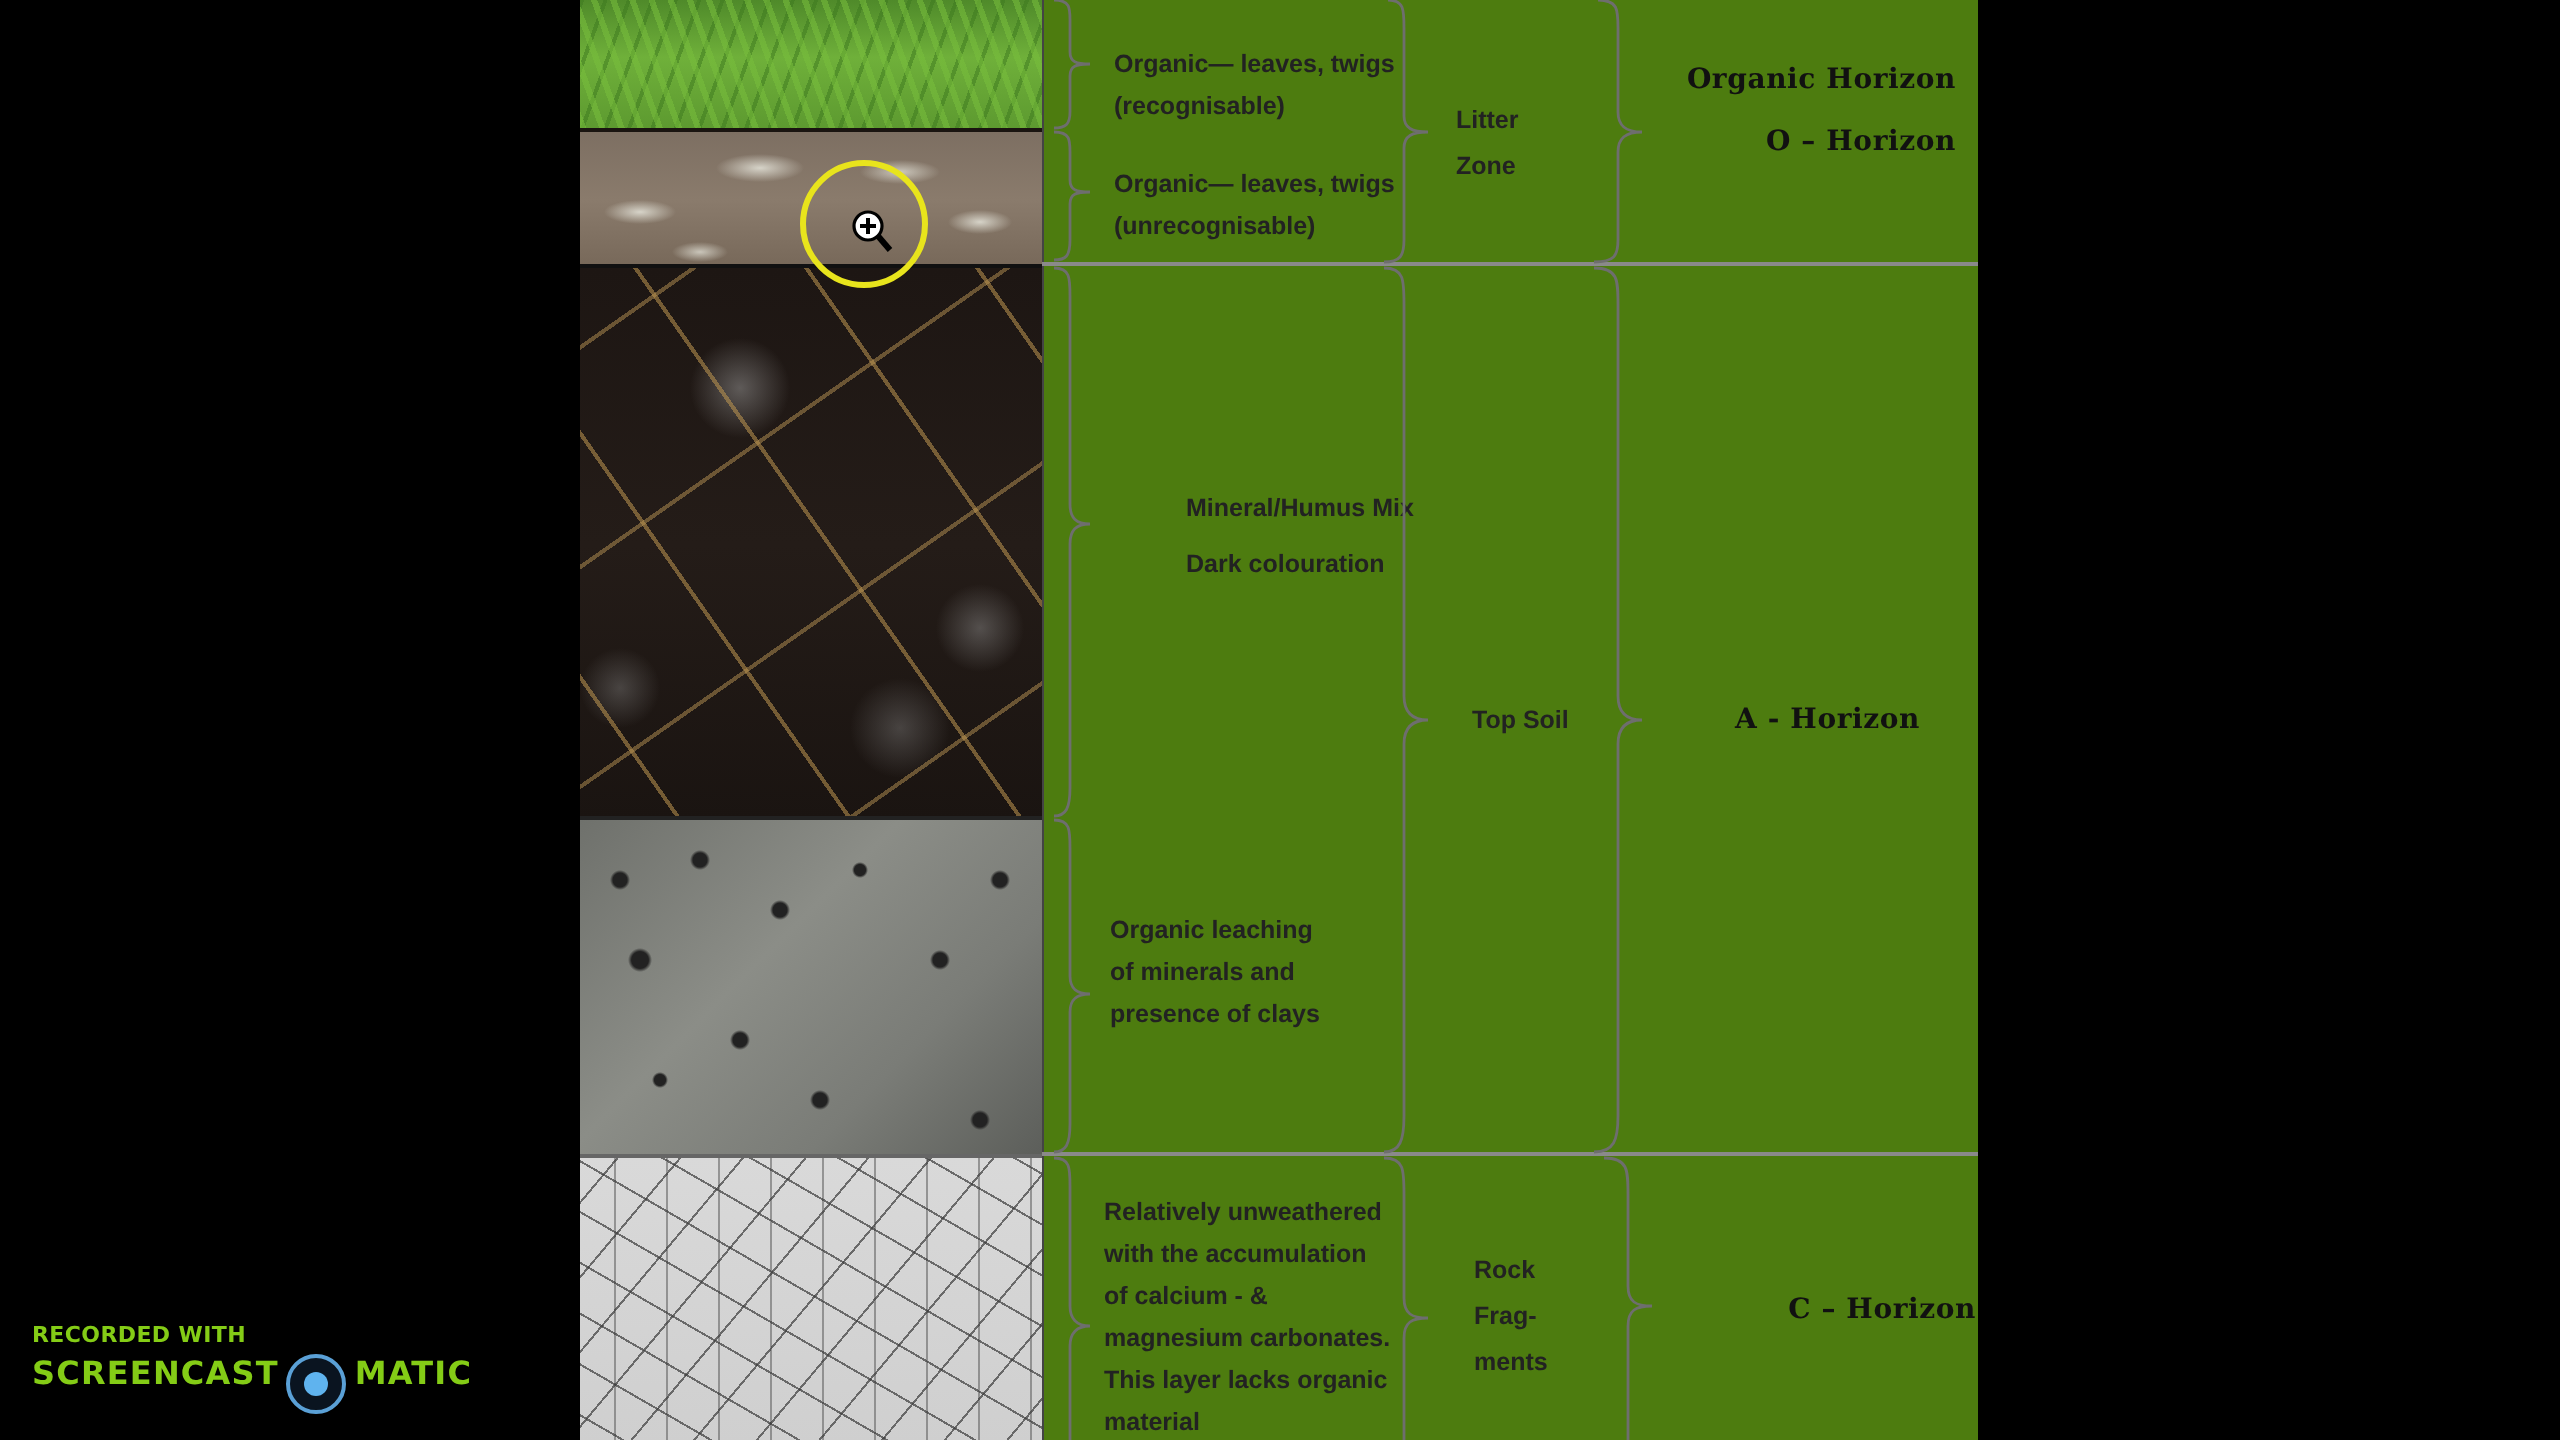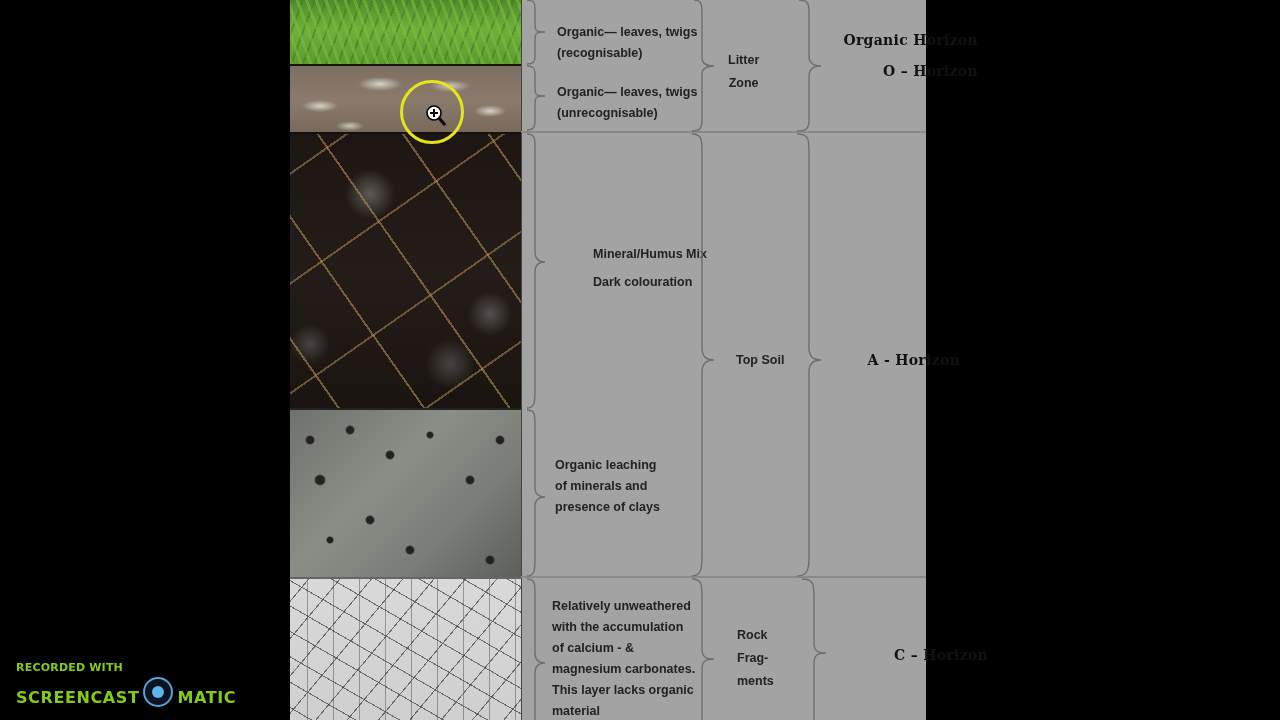--- a/index.html
+++ b/index.html
@@ -1,21 +1,21 @@
 <!DOCTYPE html>
 <html><head>
   <meta charset="utf-8">
   <style>
     html, body { margin:0; padding:0; }
     body {
       width:1280px; height:720px; background:#000; position:relative; overflow:hidden;
       font-family:"Liberation Sans", sans-serif;
     }
     .page {
-      position:absolute; left:290px; top:0; width:636px; height:720px; background:#a3a3a3;
+      position:absolute; left:290px; top:0; width:699px; height:720px; background:#4d7c0f;
     }
     
     .img { position:absolute; left:0; width:231px; overflow:hidden; }
     .img-grass {
       top:0; height:64px;
       background:
         repeating-linear-gradient(70deg, rgba(120,190,60,0.55) 0 3px, transparent 3px 9px),
         repeating-linear-gradient(110deg, rgba(60,120,30,0.5) 0 2px, transparent 2px 11px),
         linear-gradient(180deg,#4f8a2a 0%, #6fb03a 45%, #5d9a30 100%);
     }
@@ -85,21 +85,21 @@
     .cursor-ring {
       position:absolute; left:400px; top:80px; width:64px; height:64px; border:3px solid #e8e41c;
       border-radius:50%; box-sizing:border-box;
     }
     .cursor-glyph {
       position:absolute; left:425px; top:104px; width:22px; height:24px;
     }
     
     .wm { position:absolute; left:16px; top:661px; color:#84cc16; }
     .wm-small { font-size:11px; font-weight:bold; letter-spacing:0.2px; font-family:"DejaVu Sans", sans-serif; }
-    .wm-row { display:flex; align-items:flex-end; margin-top:3px; }
+    .wm-row { display:flex; align-items:flex-start; margin-top:3px; }
     .wm-big { font-size:16px; font-weight:bold; letter-spacing:0.6px; font-family:"DejaVu Sans", sans-serif; }
     .wm-logo {
       width:30px; height:30px; border-radius:50%; border:2px solid #5aa0d6; box-sizing:border-box;
       margin:0 4px; display:flex; align-items:center; justify-content:center; background:#0a1420;
     }
     .wm-logo-dot { width:12px; height:12px; border-radius:50%; background:#5fb3ee; }
   </style>
 </head>
 <body>
 
@@ -176,21 +176,21 @@
     <svg width="26" height="442">
         <path d="M2 0 C12 0 12 6 12 18 L12 214 C12 222 16 226 24 226 C16 226 12 230 12 238 L12 424 C12 436 10 442 2 442"></path>
       </svg>
   </div>
   <div class="brace" style="left:400px;top:579px;">
     <svg width="26" height="145">
         <path d="M2 0 C12 0 12 6 12 18 L12 70 C12 78 16 80 24 80 C16 80 12 82 12 90 L12 145"></path>
       </svg>
   </div>
 
-  <div class="txt" style="left:438px;top:49px;line-height:23px;text-align:center;">
+  <div class="txt" style="left:438px;top:49px;line-height:23px;">
     <div>Litter</div>
     <div>Zone</div>
   </div>
   <div class="txt" style="left:435px;top:350px;margin-left:11px;">
     <div>Top Soil</div>
   </div>
   <div class="txt" style="left:447px;top:624px;line-height:23px;">
     <div>Rock</div>
     <div>Frag-</div>
     <div>ments</div>

